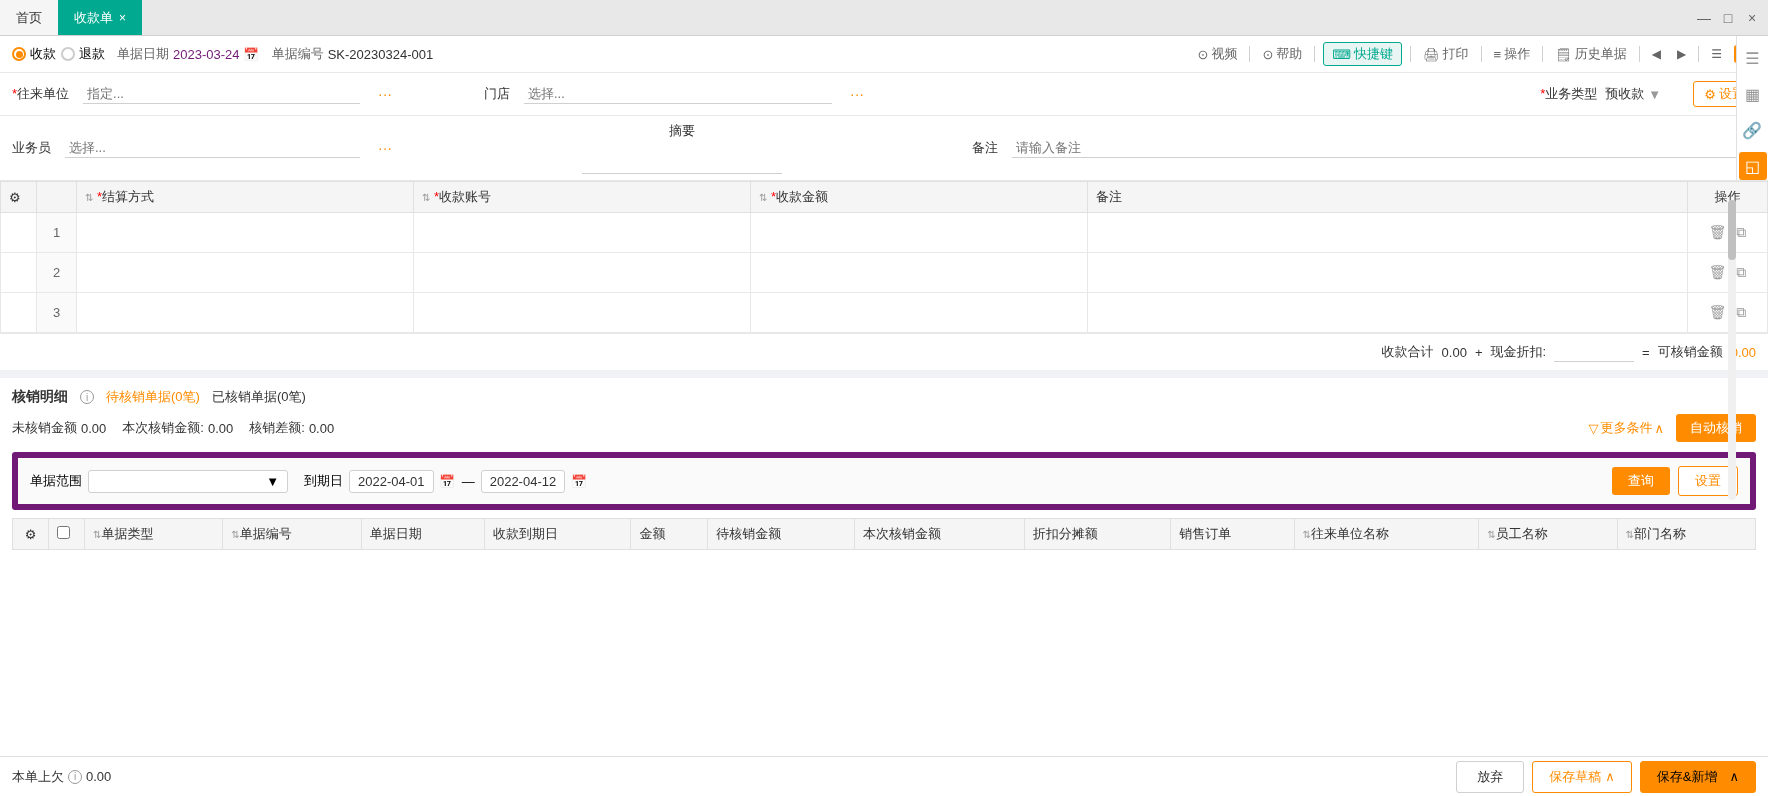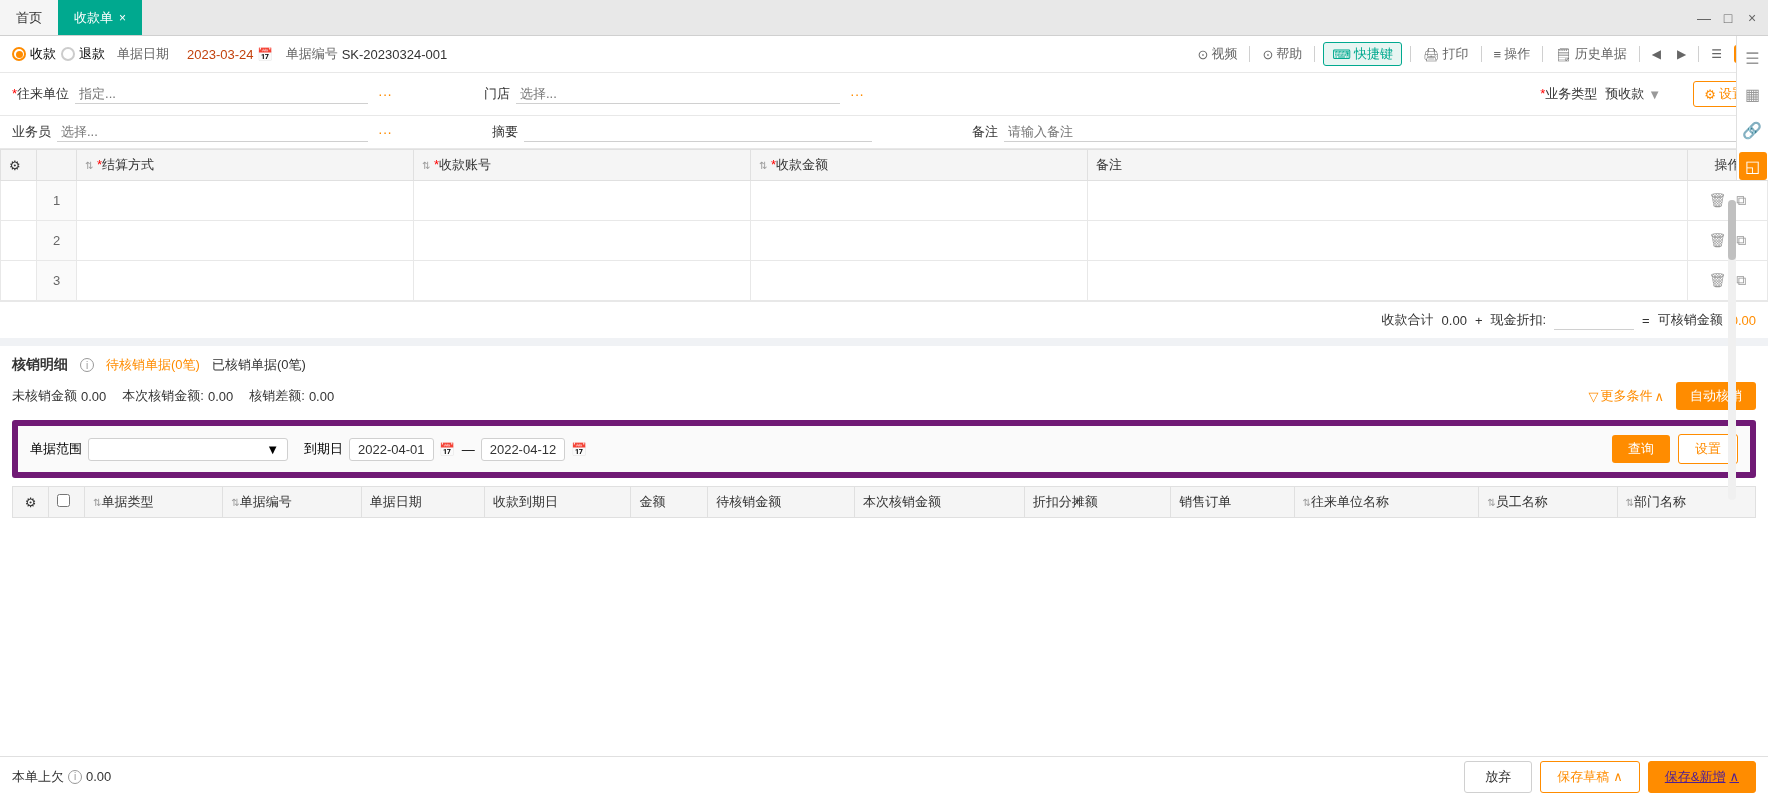--- a/index.html
+++ b/index.html
@@ -76,21 +76,21 @@
     .radio-circle.active::after {
       content: '';
       width: 7px; height: 7px;
       border-radius: 50%;
       background: #ff8c00;
     }
     .date-field {
       display: flex; align-items: center; gap: 4px;
     }
     .date-label { color: #666; }
-    .date-value { color: #c2410c; font-weight: 500; margin-left: 14px; }
+    .date-value { color: #701a75; font-weight: 500; }
     .cal-icon { color: #999; cursor: pointer; }
     .doc-num { display: flex; align-items: center; gap: 4px; }
     .doc-num-label { color: #666; }
     .doc-num-value { color: #333; }
 
     .toolbar-right {
       margin-left: auto;
       display: flex; align-items: center; gap: 8px;
     }
     .toolbar-btn {
@@ -112,21 +112,21 @@
 
     
     .form-row {
       display: flex; align-items: center;
       padding: 8px 12px;
       border-bottom: 1px solid #e8e8e8;
       gap: 0;
       background: #fff;
     }
     .field-group {
-      display: flex; align-items: center; gap: 6px;
+      display: flex; align-items: center; gap: 14px;
       flex: 1;
     }
     .field-label {
       color: #333; white-space: nowrap;
       min-width: fit-content;
     }
     .field-input {
       flex: 1;
       border: none;
       border-bottom: 1px solid #d0d0d0;
@@ -384,27 +384,27 @@
       color: #ff8c00;
       border: 1px solid #ff8c00;
       padding: 6px 16px;
       border-radius: 3px;
       cursor: pointer;
       font-size: 13px;
       display: flex; align-items: center; gap: 4px;
     }
     .btn-save-new {
       background: #ff8c00;
-      color: #4c1d95;
+      color: #000000;
       border: 1px solid #ff8c00;
       padding: 6px 16px;
       border-radius: 3px;
       cursor: pointer;
       font-size: 13px;
-      display: flex; align-items: center; gap: 4px; text-decoration: underline;
+      display: flex; align-items: center; gap: 12px;
     }
 
     
     .right-panel {
       position: fixed;
       right: 0; top: 36px;
       width: 32px;
       background: #fff;
       border-left: 1px solid #e0e0e0;
       display: flex;
@@ -559,21 +559,21 @@
     </div>
   </div>
 
   <div class="form-row2">
     <div class="field-group" style="max-width:380px;">
       <span class="field-label">业务员</span>
       <input class="field-input" type="text" placeholder="选择..." style="">
       <span class="field-more">···</span>
     </div>
     <div style="width:100px;"></div>
-    <div class="field-group" style="max-width:380px;">
+    <div class="field-group" style="max-width:380px;flex-direction:column;">
       <span class="field-label">摘要</span>
       <input class="field-input" type="text" style="min-width: 200px;">
     </div>
     <div style="width:100px;"></div>
     <div class="field-group" style="flex:1;">
       <span class="field-label">备注</span>
       <input class="field-input" type="text" style="flex: 1 1 0%;" placeholder="请输入备注">
     </div>
   </div>
 

